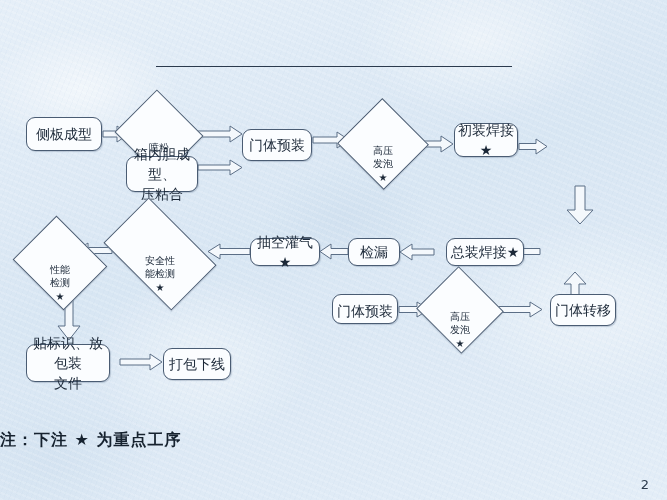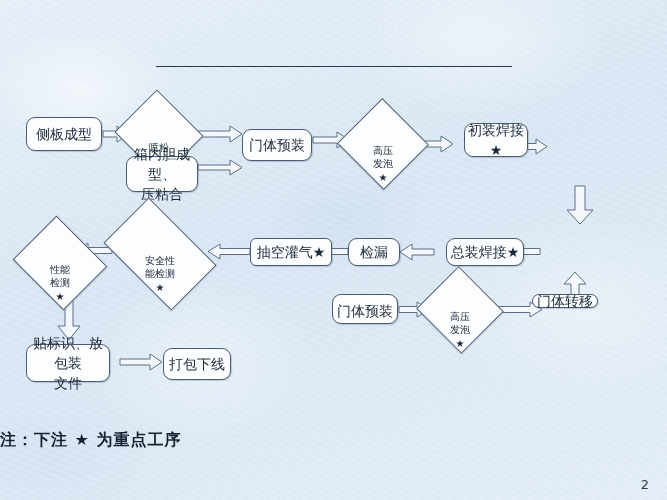--- a/index.html
+++ b/index.html
@@ -194,21 +194,21 @@
 发泡
 ★</span>
   </div>
 
   <div class="arrow" style="left:419px; top:136px; width:34px; height:16px;">
     <svg width="34" height="16" viewBox="0 0 34 16">
       <polygon points="0,5 22,5 22,0 34,8 22,16 22,11 0,11"></polygon>
     </svg>
   </div>
 
-  <div class="node box" style="left:454px; top:123px; width:64px; height:34px;margin-left:10px;">
+  <div class="node box" style="left:454px; top:123px; width:64px; height:34px;">
     <span class="txt">初装焊接
 ★</span>
   </div>
 
   <div class="arrow" style="left:519px; top:139px; width:28px; height:15px;">
     <svg width="28" height="15" viewBox="0 0 28 15">
       <polygon points="0,4.5 17,4.5 17,0 28,7.5 17,15 17,10.5 0,10.5"></polygon>
     </svg>
   </div>
 
@@ -239,21 +239,21 @@
   <div class="node box" style="left:348px; top:238px; width:52px; height:28px;">
     <span class="txt">检漏</span>
   </div>
 
   <div class="arrow" style="left:320px; top:244px; width:28px; height:15px;">
     <svg width="28" height="15" viewBox="0 0 28 15">
       <polygon points="28,4.5 11,4.5 11,0 0,7.5 11,15 11,10.5 28,10.5"></polygon>
     </svg>
   </div>
 
-  <div class="node box" style="left:250px; top:238px; width:82px; height:28px;border-radius:6px;">
+  <div class="node box" style="left:250px; top:238px; width:70px; height:28px;">
     <span class="txt">抽空灌气★</span>
   </div>
 
   <div class="arrow" style="left:208px; top:244px; width:42px; height:15px;">
     <svg width="42" height="15" viewBox="0 0 42 15">
       <polygon points="42,4.5 12,4.5 12,0 0,7.5 12,15 12,10.5 42,10.5"></polygon>
     </svg>
   </div>
 
   <div class="node diamond" style="left:112px; top:222px; width:96px; height:64px;">
@@ -292,21 +292,21 @@
 发泡
 ★</span>
   </div>
 
   <div class="arrow" style="left:494px; top:302px; width:48px; height:15px;">
     <svg width="48" height="15" viewBox="0 0 48 15">
       <polygon points="0,4.5 36,4.5 36,0 48,7.5 36,15 36,10.5 0,10.5"></polygon>
     </svg>
   </div>
 
-  <div class="node box" style="left:532px; top:294px; width:66px; height:14px;">
+  <div class="node box" style="left:550px; top:294px; width:66px; height:32px;">
     <span class="txt">门体转移</span>
   </div>
 
   <div class="arrow" style="left:564px; top:272px; width:22px; height:24px;">
     <svg width="22" height="24" viewBox="0 0 22 24">
       <polygon points="11,0 22,12 15,12 15,24 7,24 7,12 0,12"></polygon>
     </svg>
   </div>
 
   <div class="arrow" style="left:58px; top:290px; width:22px; height:50px;">

